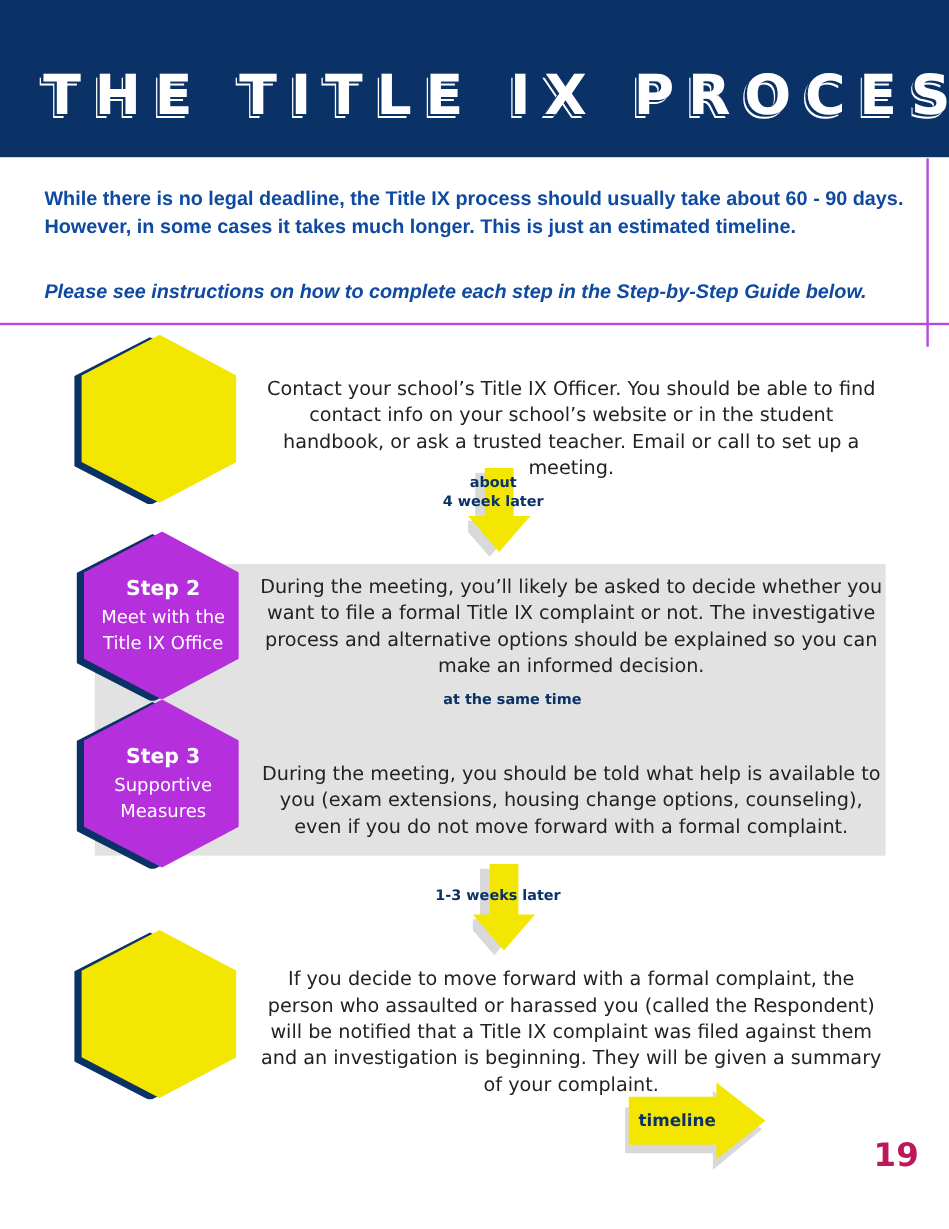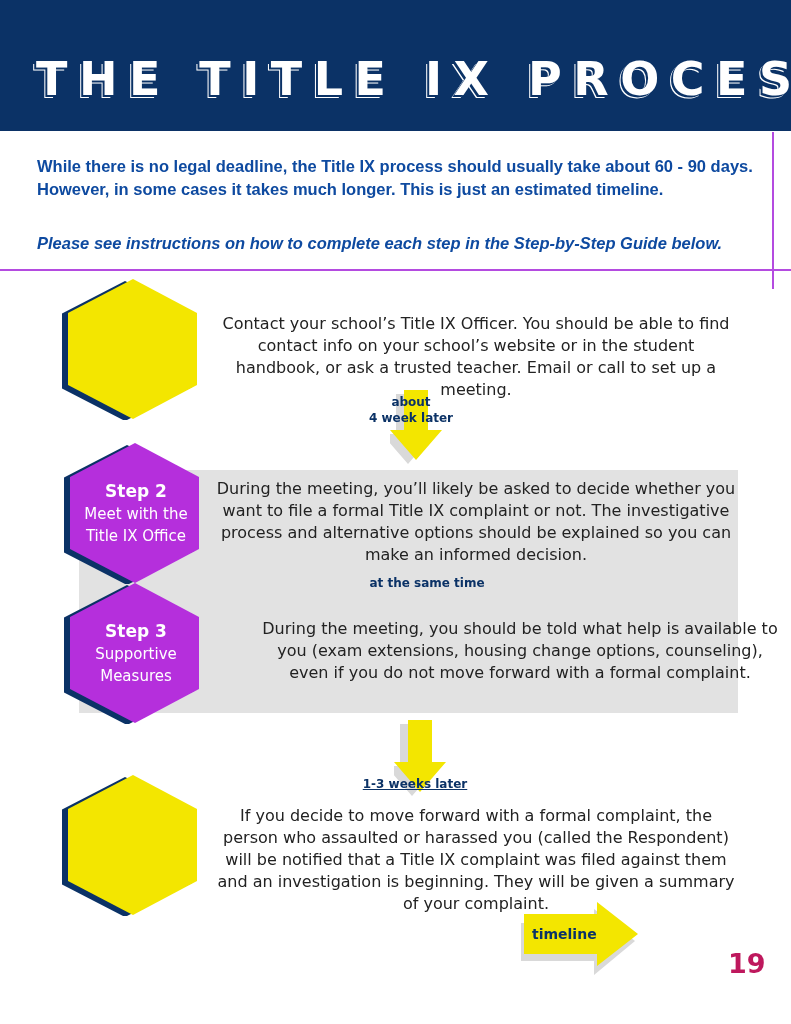--- a/index.html
+++ b/index.html
@@ -104,27 +104,27 @@
   <svg width="135" height="141" viewBox="0 0 135 141">
     <polygon points="67,0 134,34 134,106 67,140 1,106 1,34" fill="#0b3266" transform="translate(-4,2)"></polygon>
     <polygon points="71,0 135,34 135,106 71,140 6,106 6,34" fill="#b52fdc"></polygon>
   </svg>
   <div class="hex-text" style="top:36px;">
     <div class="hex-step">Step 3</div>
     <div class="hex-sub">Supportive</div>
     <div class="hex-sub">Measures</div>
   </div>
 </div>
-<div class="desc" style="top:618px;margin-left:44px;">During the meeting, you should be told what help is available to you (exam extensions, housing change options, counseling), even if you do not move forward with a formal complaint.</div>
+<div class="desc" style="top:634px;">During the meeting, you should be told what help is available to you (exam extensions, housing change options, counseling), even if you do not move forward with a formal complaint.</div>
 
 <svg class="arrow" style="left:394px; top:718px;" width="55" height="78" viewBox="0 0 55 78">
   <polygon points="10,4 34,4 34,46 48,46 22,76 -4,46 10,46" fill="#d9d9d9" transform="translate(-4,2)"></polygon>
   <polygon points="14,2 38,2 38,44 52,44 26,74 0,44 14,44" fill="#f3e600"></polygon>
 </svg>
-<div class="arrow-label" style="left:360px; top:776px; width:110px;text-decoration:underline;">1-3 weeks later</div>
+<div class="arrow-label" style="left:360px; top:738px; width:110px;">1-3 weeks later</div>
 
 <div class="hex yellow" style="left:62px; top:775px;">
   <svg width="135" height="141" viewBox="0 0 135 141">
     <polygon points="67,0 134,34 134,106 67,140 1,106 1,34" fill="#0b3266" transform="translate(-4,2)"></polygon>
     <polygon points="71,0 135,34 135,106 71,140 6,106 6,34" fill="#f3e600"></polygon>
   </svg>
 </div>
 <div class="desc" style="top:805px;">If you decide to move forward with a formal complaint, the person who assaulted or harassed you (called the Respondent) will be notified that a Title IX complaint was filed against them and an investigation is beginning. They will be given a summary of your complaint.</div>
 
 <svg class="arrow" style="left:520px; top:900px;" width="125" height="78" viewBox="0 0 125 78">

